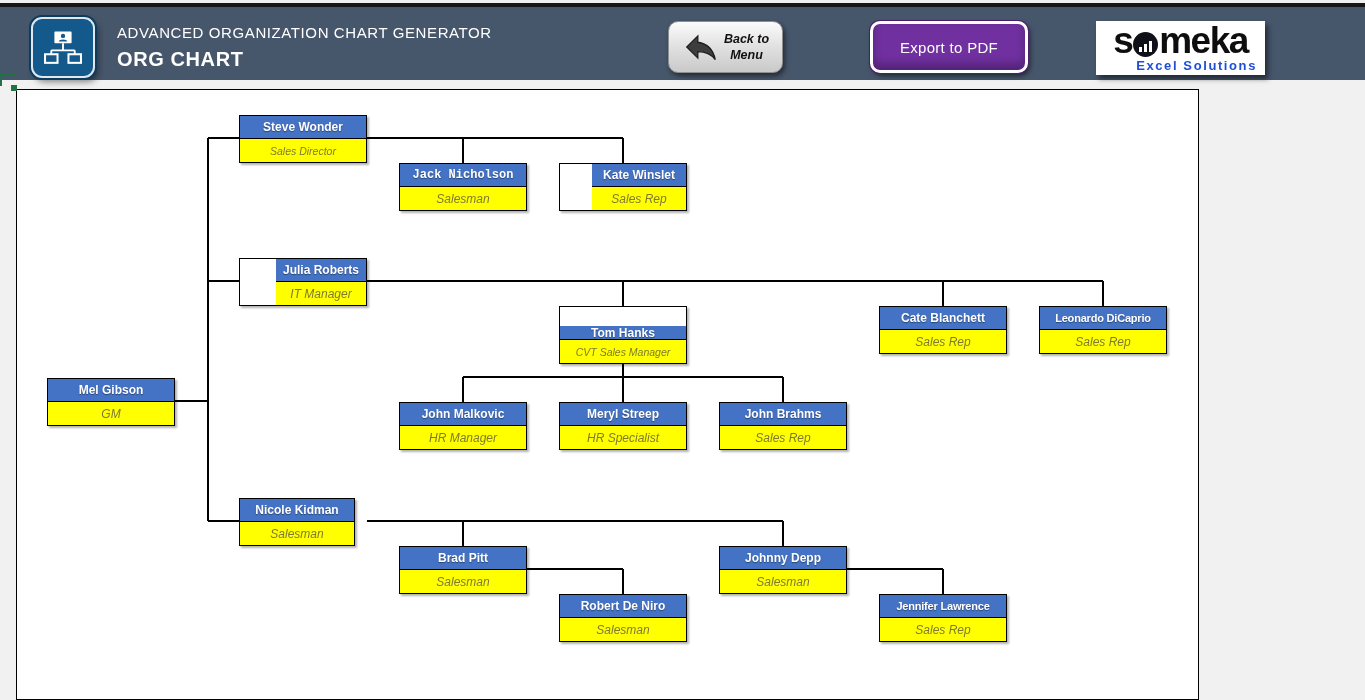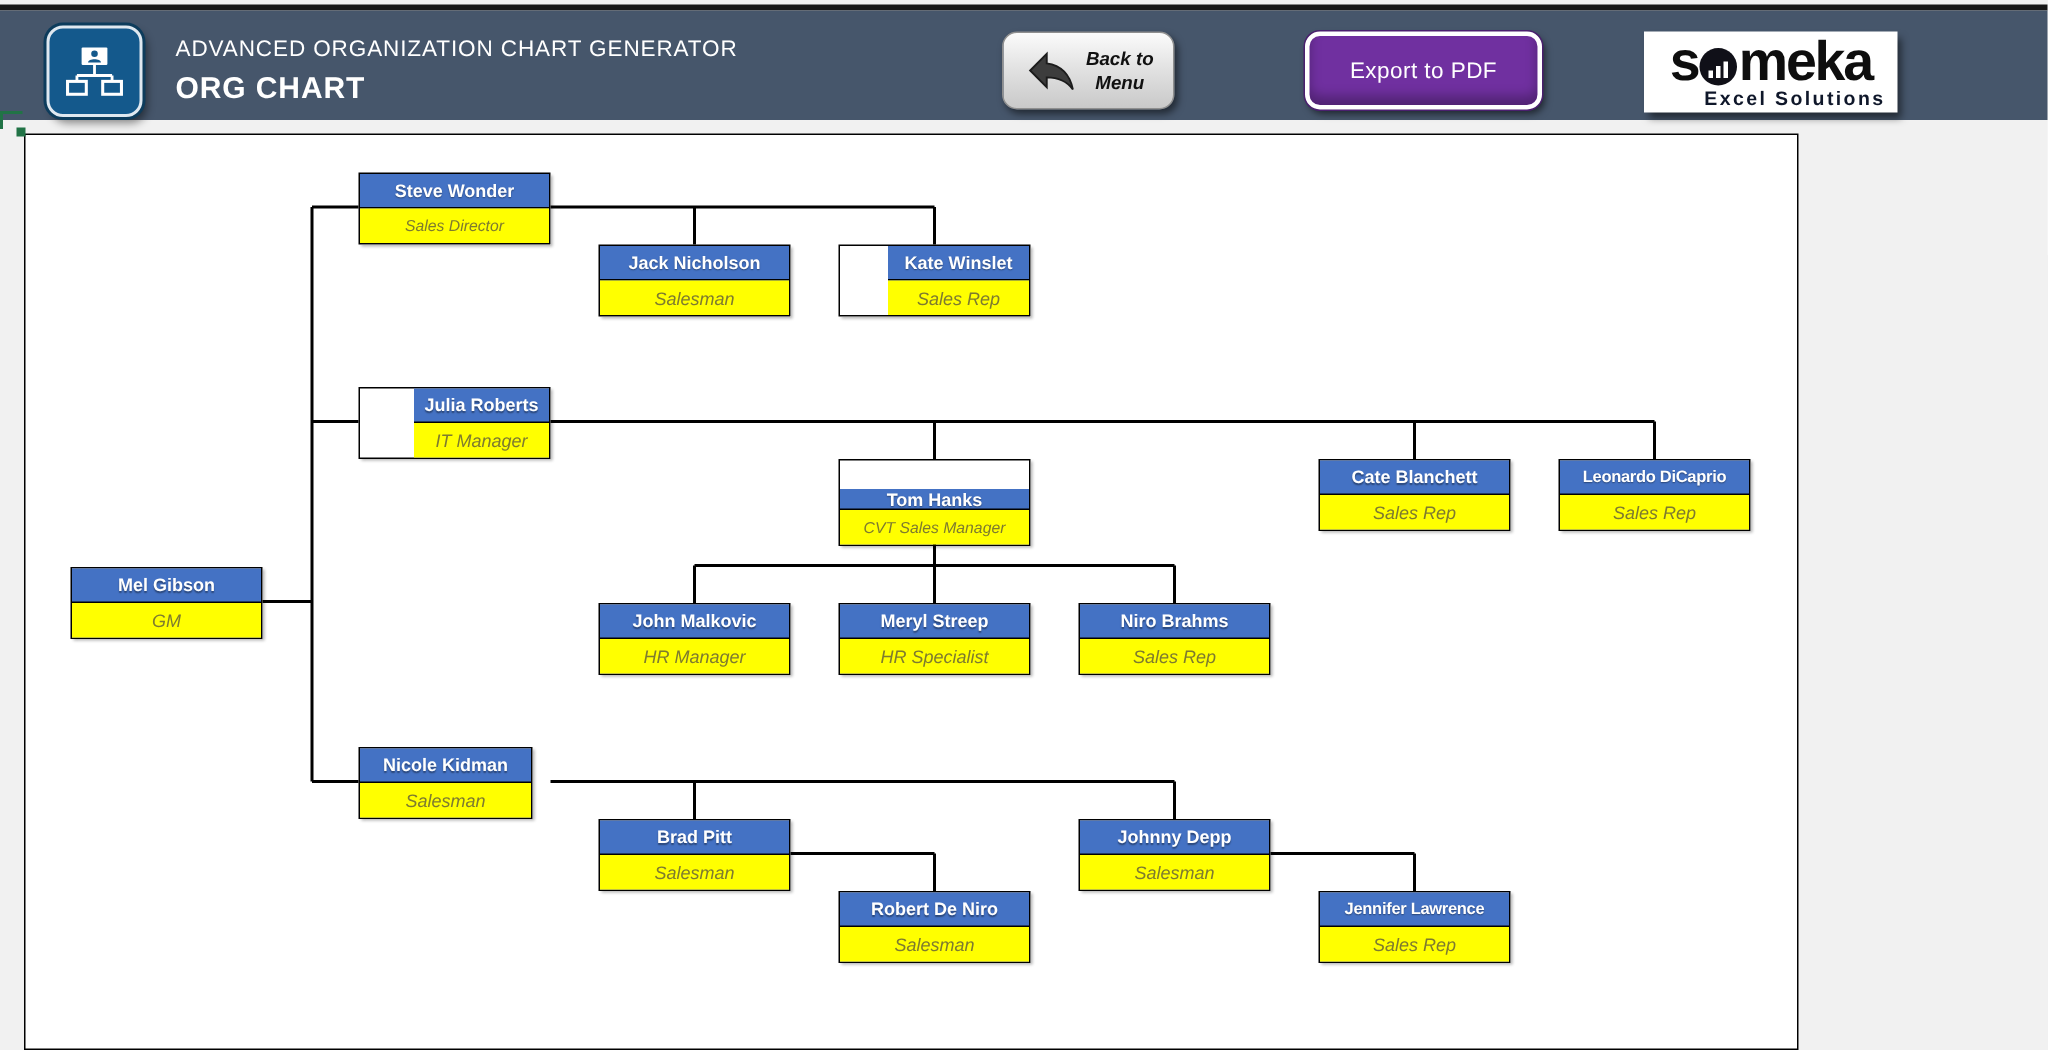--- a/index.html
+++ b/index.html
@@ -37,21 +37,21 @@
   .logo-box { position:absolute; left:1096px; top:14px; width:169px; height:54px;
     background:#fff; box-shadow:3px 4px 5px rgba(0,0,0,.5); padding:1px 6px 0 6px; }
   .brand-line { display:flex; align-items:flex-end; justify-content:center; height:36px; }
   .brand-txt { font-size:37px; font-weight:700; color:#0e0e0e; letter-spacing:-1.5px; line-height:.92; }
   .o-chart { display:inline-block; width:25px; height:25px; border-radius:50%;
     background:#101018; position:relative; margin:0 1px; top:-1px; }
   .o-chart .b { position:absolute; bottom:5px; width:3px; background:#fff; }
   .o-chart .b1 { left:6px;  height:5px; }
   .o-chart .b2 { left:11px; height:8px; }
   .o-chart .b3 { left:16px; height:11px; }
-  .tagline { font-size:13px; font-weight:700; color:#0f172a; letter-spacing:1.6px;
+  .tagline { font-size:13px; font-weight:700; color:#1d4ed8; letter-spacing:1.6px;
     text-align:right; padding-right:2px; margin-top:0px; }
 
   
   .sheet-canvas { position:absolute; left:16px; top:89px; width:1183px; height:611px;
     background:#ffffff; border:1px solid #000; }
   .sel-h { position:absolute; left:0; top:74px; width:15px; height:2px; background:#217346; }
   .sel-v { position:absolute; left:0; top:74px; width:2px; height:12px; background:#217346; }
   .sel-handle { position:absolute; left:11px; top:85px; width:6px; height:6px; background:#217346; }
 
   
@@ -150,21 +150,21 @@
     <div class="cline" style="left: 942.25px; top: 569px; width: 1.5px; height: 25px;"></div>
     <div class="org-box" style="left: 47px; top: 378px; width: 128px;">
       <div class="org-name" style="height: 23px;">Mel Gibson</div>
       <div class="org-title" style="height: 23px;">GM</div>
     </div>
     <div class="org-box" style="left: 239px; top: 115px; width: 128px;">
       <div class="org-name" style="height: 23px;">Steve Wonder</div>
       <div class="org-title small" style="height: 23px;">Sales Director</div>
     </div>
     <div class="org-box" style="left: 399px; top: 163px; width: 128px;">
-      <div class="org-name" style="height: 23px;">Jack Nicholson</div>
+      <div class="org-name" style="height: 23px; font-family: Liberation Mono, monospace;">Jack Nicholson</div>
       <div class="org-title" style="height: 23px;">Salesman</div>
     </div>
     <div class="org-box" style="left: 559px; top: 163px; width: 128px; padding-left: 32px;">
       <div class="org-name" style="height: 23px;">Kate Winslet</div>
       <div class="org-title" style="height: 23px;">Sales Rep</div>
     </div>
     <div class="org-box" style="left: 239px; top: 258px; width: 128px; padding-left: 36px;">
       <div class="org-name" style="height: 23px;">Julia Roberts</div>
       <div class="org-title" style="height: 23px;">IT Manager</div>
     </div>
@@ -182,21 +182,21 @@
     </div>
     <div class="org-box" style="left: 399px; top: 402px; width: 128px;">
       <div class="org-name" style="height: 23px;">John Malkovic</div>
       <div class="org-title" style="height: 23px;">HR Manager</div>
     </div>
     <div class="org-box" style="left: 559px; top: 402px; width: 128px;">
       <div class="org-name" style="height: 23px;">Meryl Streep</div>
       <div class="org-title" style="height: 23px;">HR Specialist</div>
     </div>
     <div class="org-box" style="left: 719px; top: 402px; width: 128px;">
-      <div class="org-name" style="height: 23px;">Niro Brahms</div>
+      <div class="org-name" style="height: 23px;">John Brahms</div>
       <div class="org-title" style="height: 23px;">Sales Rep</div>
     </div>
     <div class="org-box" style="left: 239px; top: 498px; width: 116px;">
       <div class="org-name" style="height: 23px;">Nicole Kidman</div>
       <div class="org-title" style="height: 23px;">Salesman</div>
     </div>
     <div class="org-box" style="left: 399px; top: 546px; width: 128px;">
       <div class="org-name" style="height: 23px;">Brad Pitt</div>
       <div class="org-title" style="height: 23px;">Salesman</div>
     </div>

